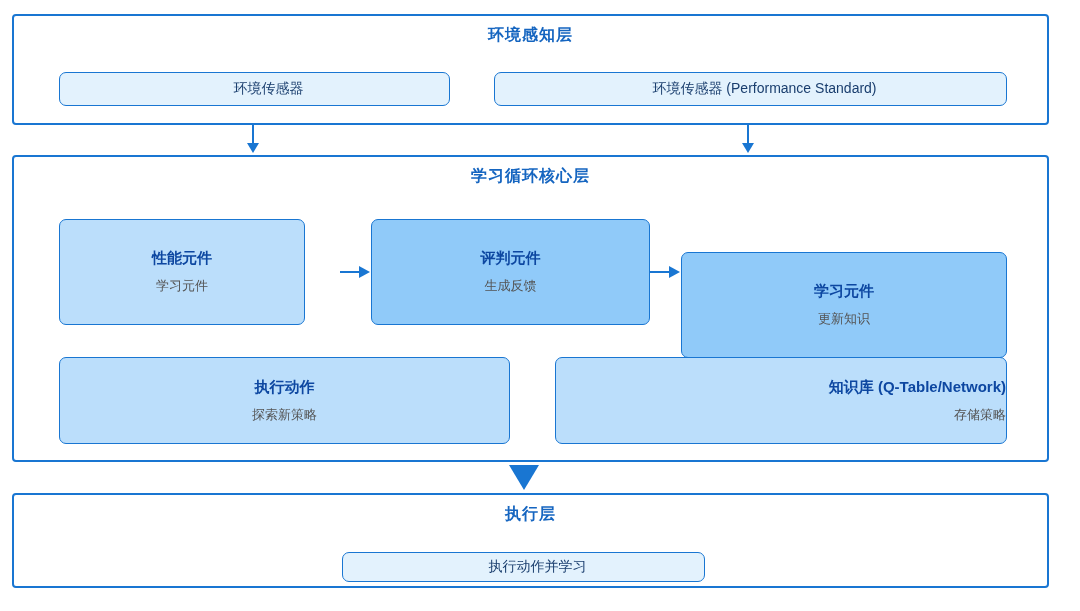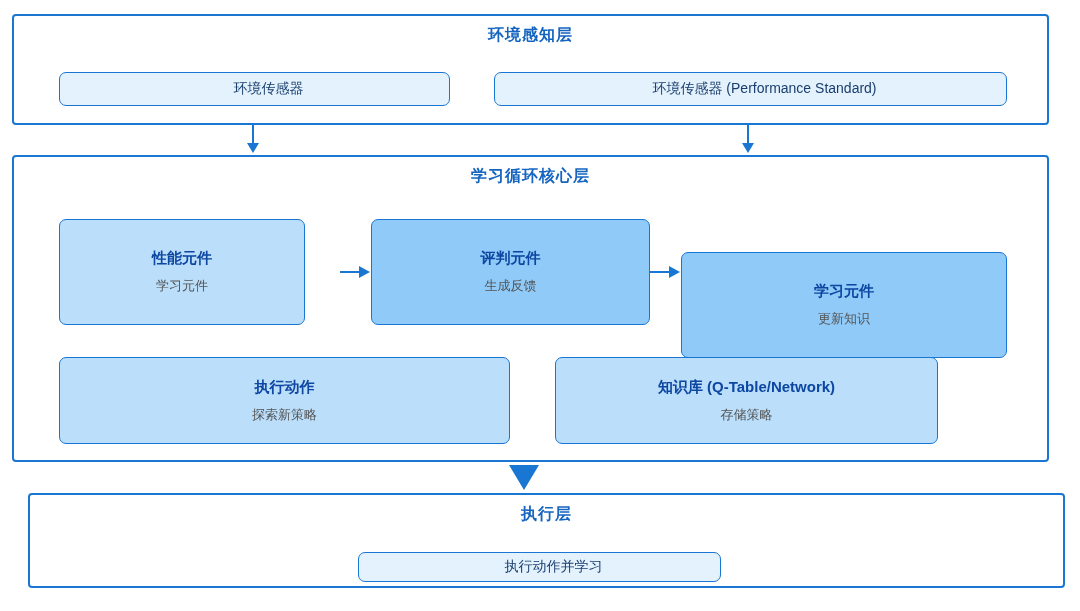--- a/index.html
+++ b/index.html
@@ -85,26 +85,26 @@
   #arrow-env-2{left:748px;top:125px;}
 
   
   #layer-core{left:12px;top:155px;width:1037px;height:307px;}
   #box-perf{left:45px;top:62px;width:246px;height:106px;}
   #box-critic{left:357px;top:62px;width:279px;height:106px;}
   #box-learn{left:667px;top:62px;width:326px;height:106px;margin-top:33px;}
   #arrow-core-1{left:326px;top:115px;}
   #arrow-core-2{left:636px;top:115px;}
   #box-problem{left:45px;top:200px;width:451px;height:87px;}
-  #box-knowledge{left:541px;top:200px;width:383px;height:87px;}
+  #box-knowledge{left:541px;top:200px;width:452px;height:87px;align-items:flex-end;}
 
   #arrow-core-exec{left:509px;top:465px;}
 
   
-  #layer-exec{left:12px;top:493px;width:1037px;height:95px;margin-left:16px;}
+  #layer-exec{left:12px;top:493px;width:1037px;height:95px;}
   #box-act{left:328px;top:57px;width:363px;height:30px;}
 </style>
 </head>
 <body>
 
 <div id="canvas">
 
   <div class="layer" id="layer-env">
     <div class="layer-title">环境感知层</div>
     <div class="node light" id="box-sensor">

